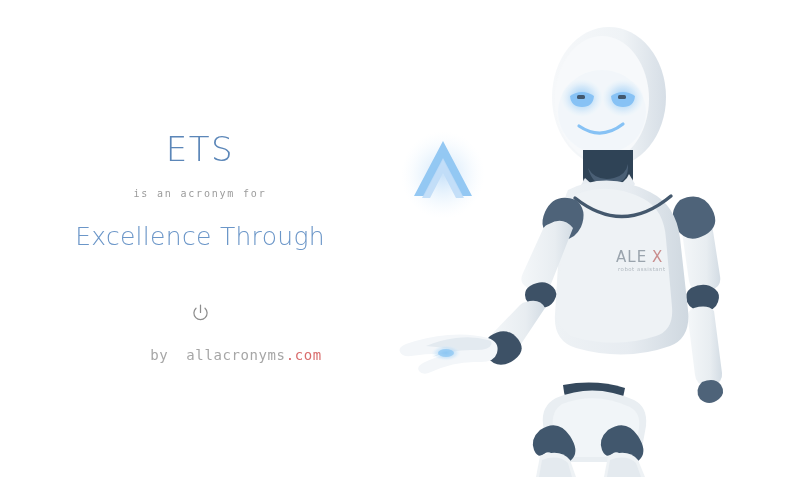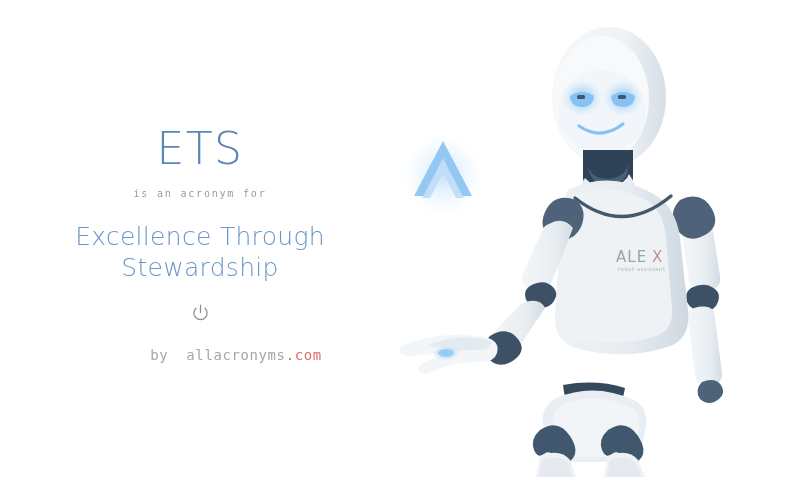--- a/index.html
+++ b/index.html
@@ -29,21 +29,21 @@
     text-align: center;
   }
 
   .acronym-title {
     position: absolute;
     left: 0;
     top: 129px;
     width: 400px;
     font-family: "DejaVu Sans", sans-serif;
     font-weight: 300;
-    font-size: 44px;
+    font-size: 34px;
     line-height: 40px;
     letter-spacing: 1.5px;
     color: #5b86b8;
   }
 
   .acronym-sub {
     position: absolute;
     left: 0;
     top: 184px;
     width: 400px;
@@ -110,21 +110,20 @@
 <div class="page">
 
   <div class="text-col">
 
     <div class="acronym-title">ETS</div>
 
     <div class="acronym-sub">is  an  acronym  for</div>
 
     <div class="acronym-expansion">
       <div>Excellence Through</div>
-      <div>Stewardship</div>
     </div>
 
     <div class="power-icon">
       <svg width="17" height="19" viewBox="0 0 17 19" fill="none" aria-hidden="true">
         <path d="M4.0 4.2 A6.6 6.6 0 1 0 13.0 4.2" stroke="#8d8d8d" stroke-width="1.25" fill="none" stroke-linecap="round"></path>
         <line x1="8.5" y1="1.0" x2="8.5" y2="8.4" stroke="#8d8d8d" stroke-width="1.25" stroke-linecap="round"></line>
       </svg>
     </div>
 
     <div class="byline"><span>by  allacronyms</span><span class="dom">.com</span></div>

